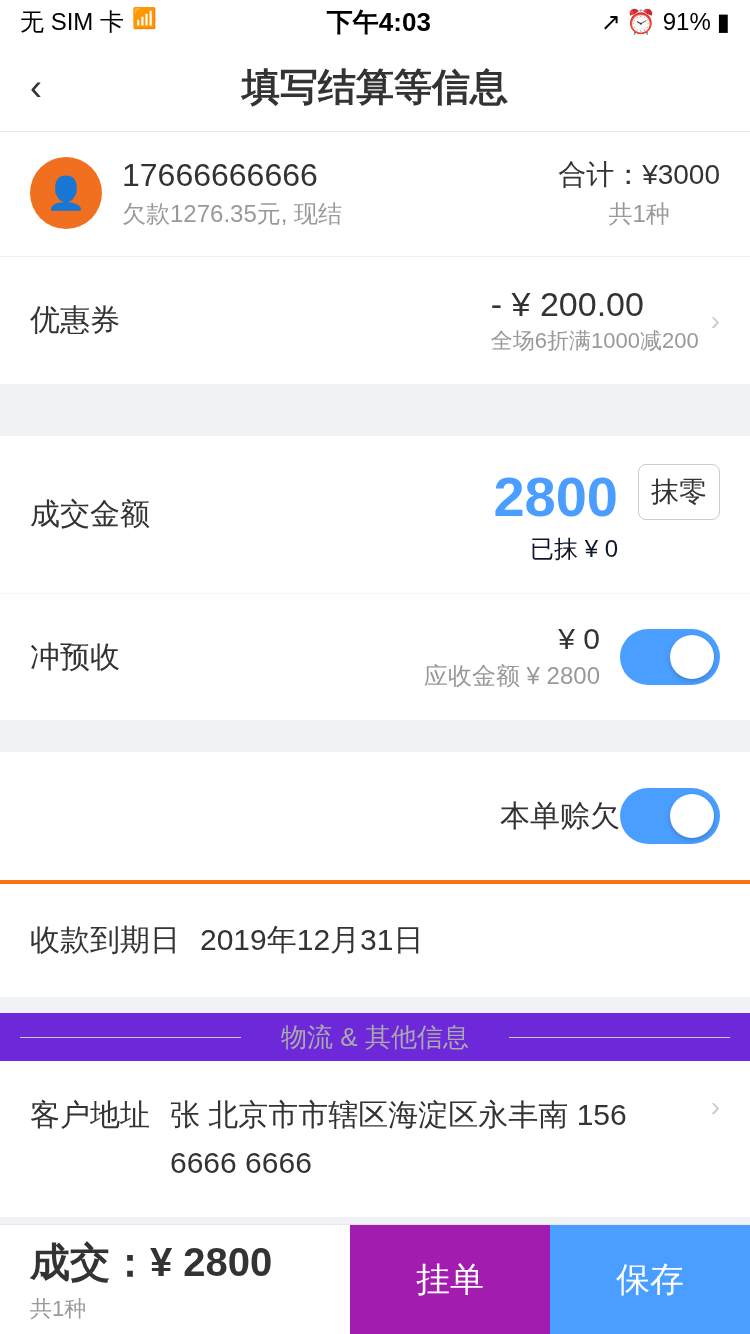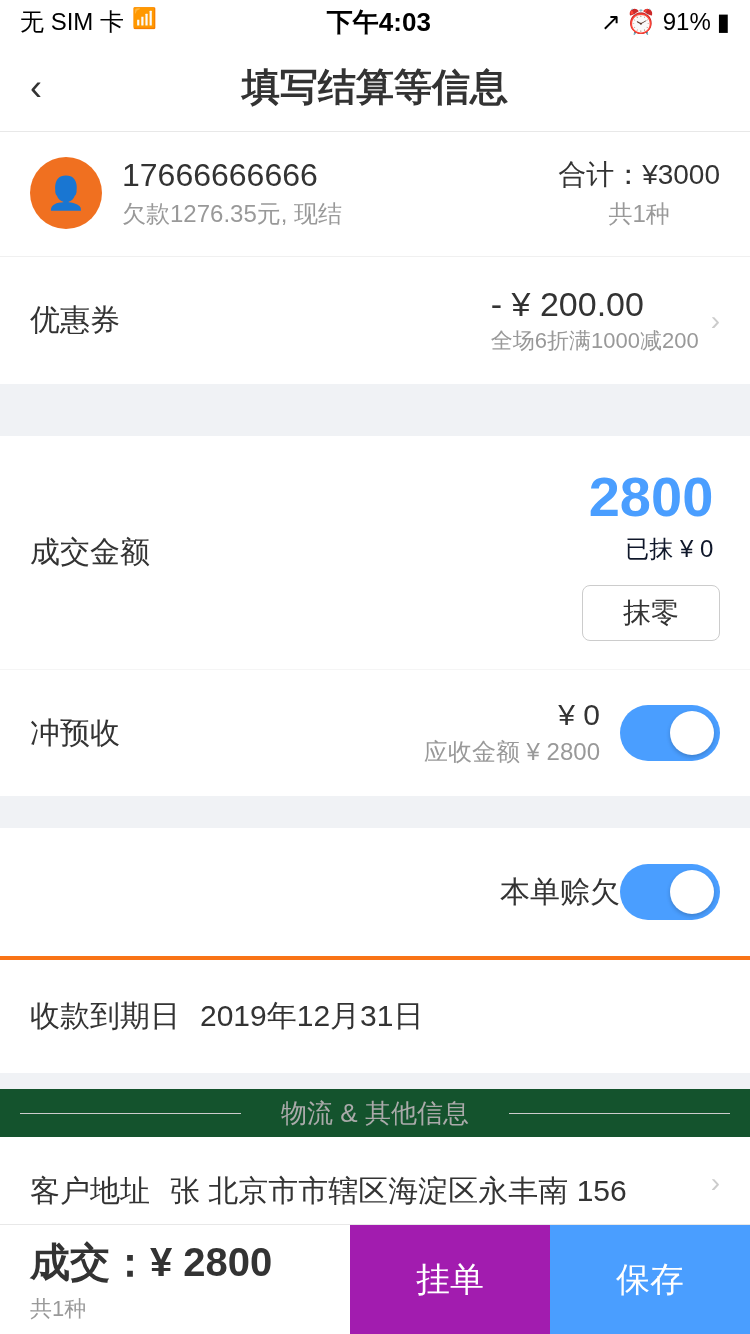--- a/index.html
+++ b/index.html
@@ -124,30 +124,30 @@
     }
     .form-row {
       padding: 28px 30px;
       display: flex;
       align-items: center;
       justify-content: space-between;
       border-bottom: 1px solid #f5f5f5;
     }
     .form-row:last-child { border-bottom: none; }
     .form-label { font-size: 30px; color: #333; }
-    .form-right { display: flex; align-items: center; gap: 20px; flex-direction: column; }
+    .form-right { display: flex; align-items: flex-start; gap: 20px; }
     .deal-amount {
       font-size: 56px;
       font-weight: 600;
       color: #4a9eff;
     }
     .round-btn {
       border: 1.5px solid #ccc;
       border-radius: 8px;
-      padding: 8px 40px;
+      padding: 8px 12px;
       font-size: 28px;
       color: #333;
       background: #fff;
       cursor: pointer;
     }
     .deal-sub { font-size: 24px; color: #0f172a; margin-top: 4px; text-align: right; }
 
     
     .toggle {
       width: 100px;
@@ -197,21 +197,21 @@
       padding: 36px 30px;
       display: flex;
       align-items: center;
       gap: 20px;
     }
     .due-label { font-size: 30px; color: #333; }
     .due-date { font-size: 30px; color: #333; }
 
     
     .logistics-divider {
-      background: #14532d;
+      background: #6d28d9;
       height: 48px;
       display: flex;
       align-items: center;
       justify-content: center;
       position: relative;
       margin: 0;
     }
     .logistics-line {
       flex: 1;
       height: 1px;

